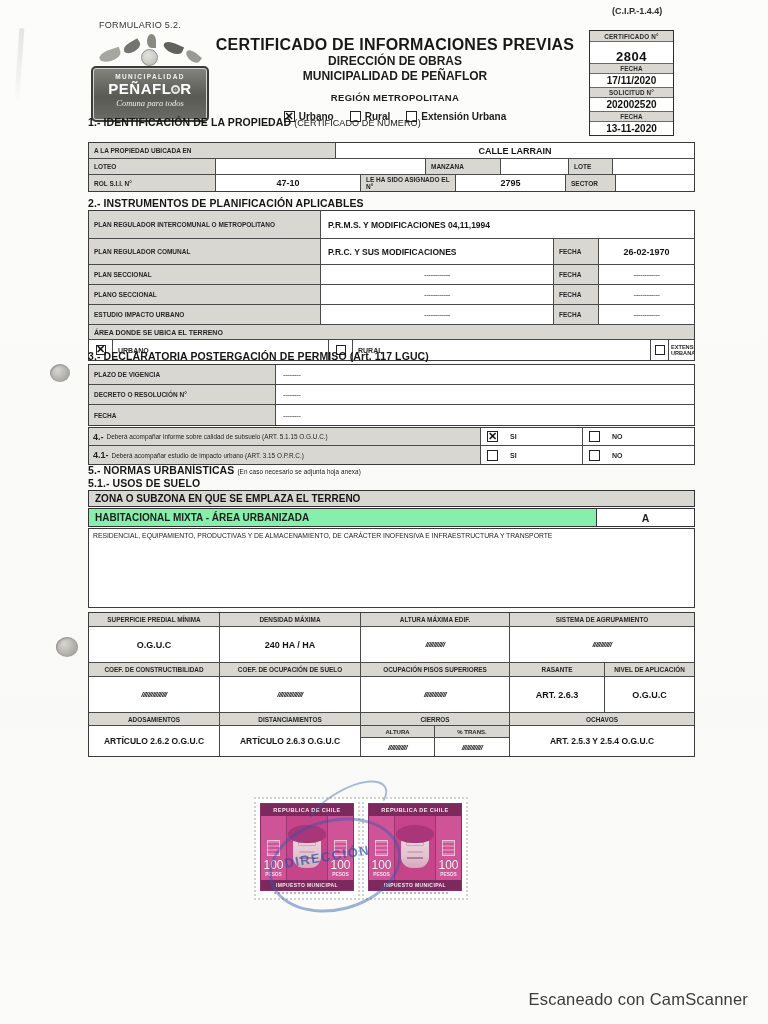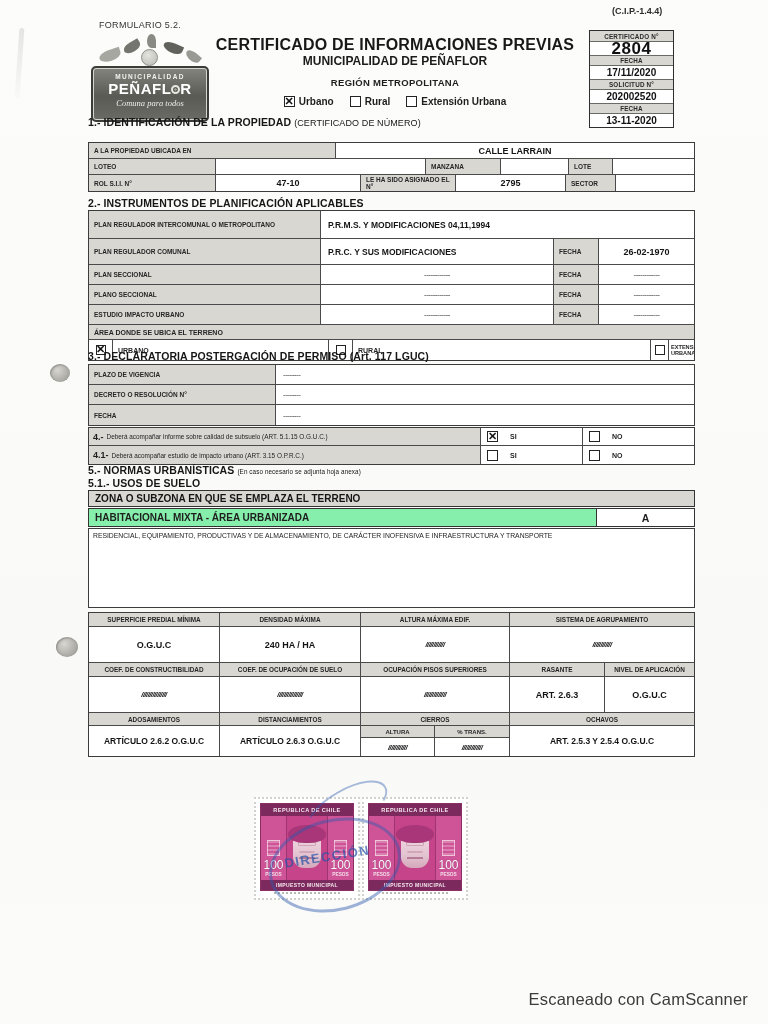--- a/index.html
+++ b/index.html
@@ -46,21 +46,21 @@
   .cbx { width:11px; height:11px; border:1.6px solid #232323; background:#fff;
          display:inline-flex; align-items:center; justify-content:center; flex:0 0 auto; }
   .cbx.small { width:10px; height:10px; }
   .cbx.checked::before { content:"✕"; font-size:11px; font-weight:bold; color:#141414; line-height:1; margin-top:-1px; }
 
   .cert-box { position:absolute; left:589px; top:30px; width:85px; border:1.8px solid #2e2e2e; background:#fff; }
   .cert-label { height:11px; background:#d9d7d2; border-top:1px solid #6a6a66; border-bottom:1px solid #6a6a66;
                 font-size:6.3px; font-weight:bold; display:flex; align-items:center; justify-content:center; color:#2a2a2a; letter-spacing:.2px; }
   .cert-box .cert-label:first-child { border-top:none; }
   .cert-value { height:13px; font-size:10px; font-weight:bold; display:flex; align-items:center; justify-content:center; color:#111; }
-  .cert-value.big { font-size:17px; letter-spacing:.5px; }
+  .cert-value.big { font-size:13px; letter-spacing:.5px;margin-top:8px; }
 
   
   .sec { position:absolute; left:88px; width:607px; }
   .sec-title { font-size:10.5px; font-weight:bold; color:#161616; letter-spacing:.1px; }
   .sec-title .note { font-weight:normal; font-size:9px; }
   .sec-title .note-sm { font-weight:normal; font-size:6.3px; }
   .tbl { border:1.2px solid #3c3c3c; background:#fff; }
   .trow { display:flex; border-bottom:1px solid #4a4a4a; }
   .trow:last-child { border-bottom:none; }
   .tc { border-right:1px solid #4a4a4a; display:flex; align-items:center; overflow:hidden; }
@@ -169,20 +169,21 @@
       <div class="logo-muni">MUNICIPALIDAD</div>
       <div class="logo-name">
         <span>PEÑAFL</span><span class="flower-o"></span><span>R</span>
       </div>
       <div class="logo-slogan">Comuna para todos</div>
     </div>
   </div>
 
   <div class="titles">
     <div class="title-main">CERTIFICADO DE INFORMACIONES PREVIAS</div>
+    <div class="title-sub">DIRECCIÓN DE OBRAS</div>
     <div class="title-sub">MUNICIPALIDAD DE PEÑAFLOR</div>
     <div class="title-region">REGIÓN METROPOLITANA</div>
     <div class="hdr-cbs">
       <span class="hdr-cb-item">
         <span class="cbx checked"></span>
         <span>Urbano</span>
       </span>
       <span class="hdr-cb-item">
         <span class="cbx"></span>
         <span>Rural</span>

